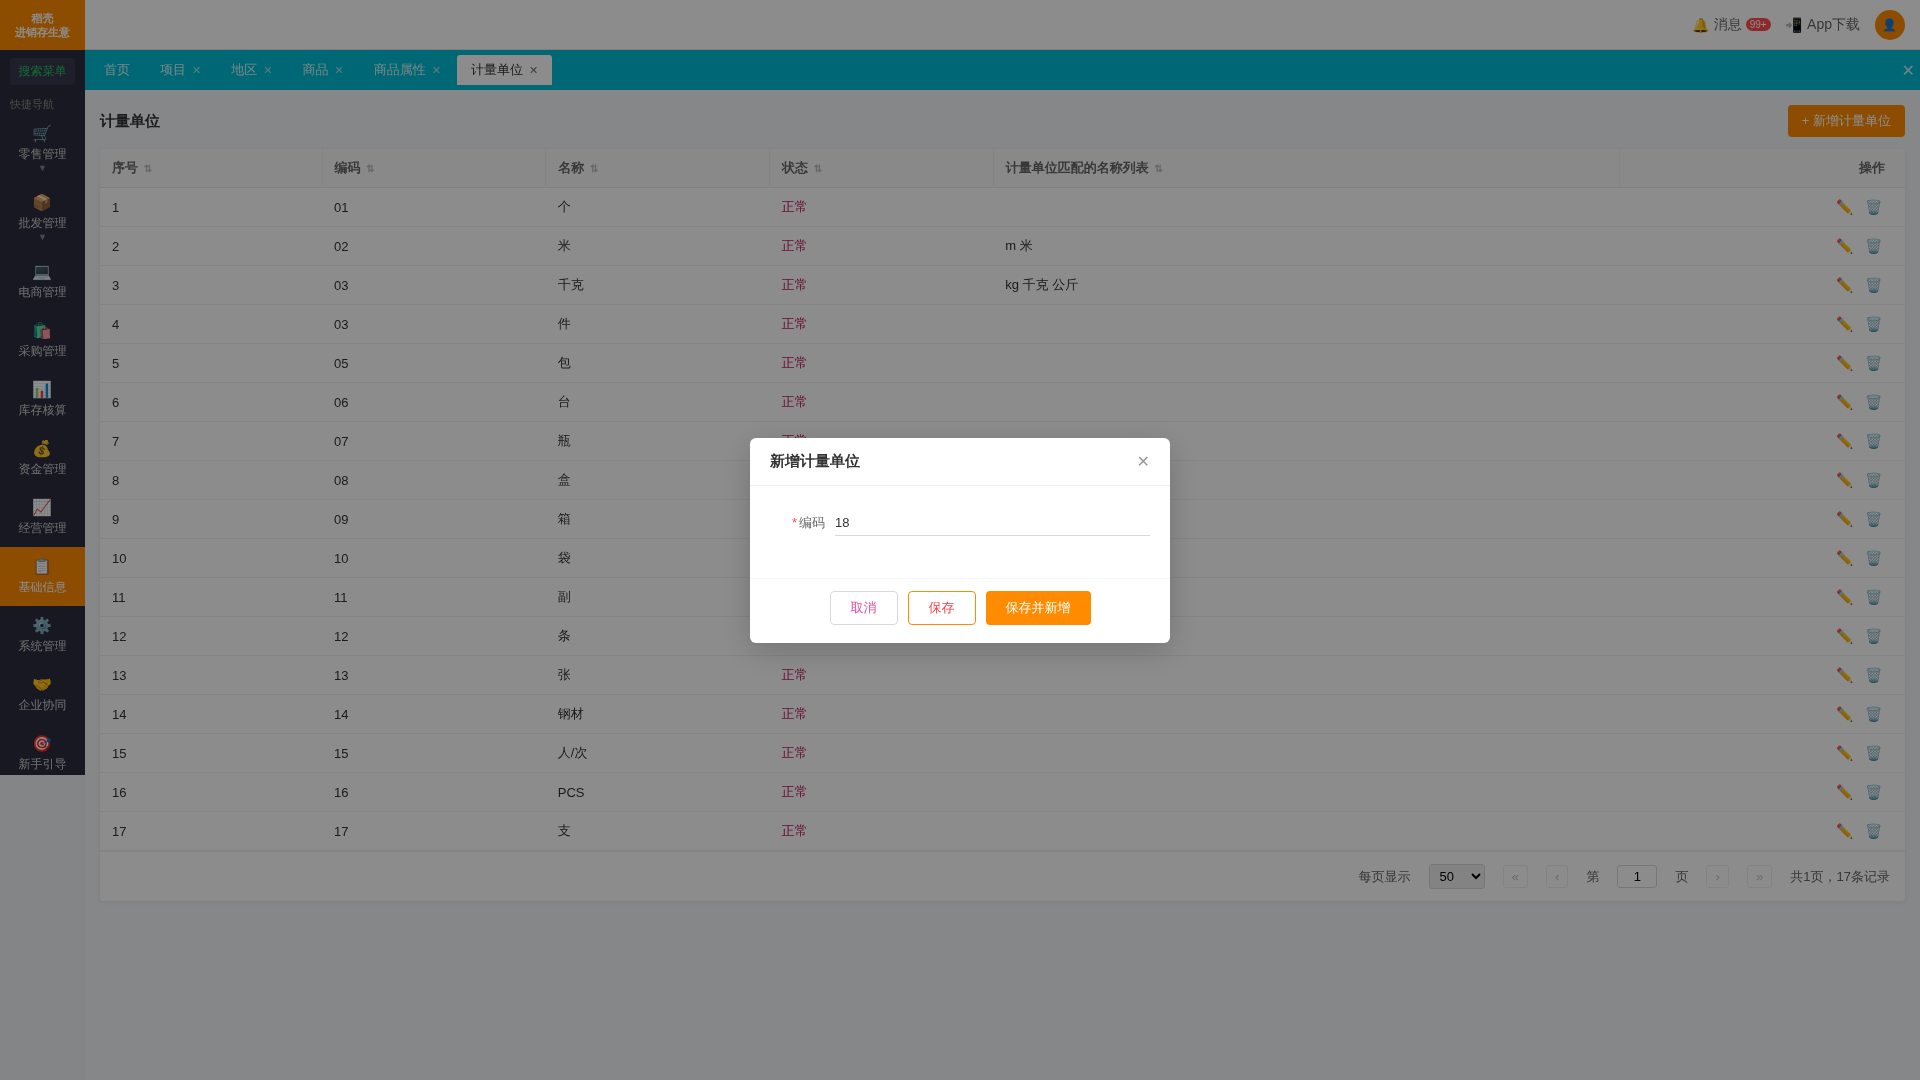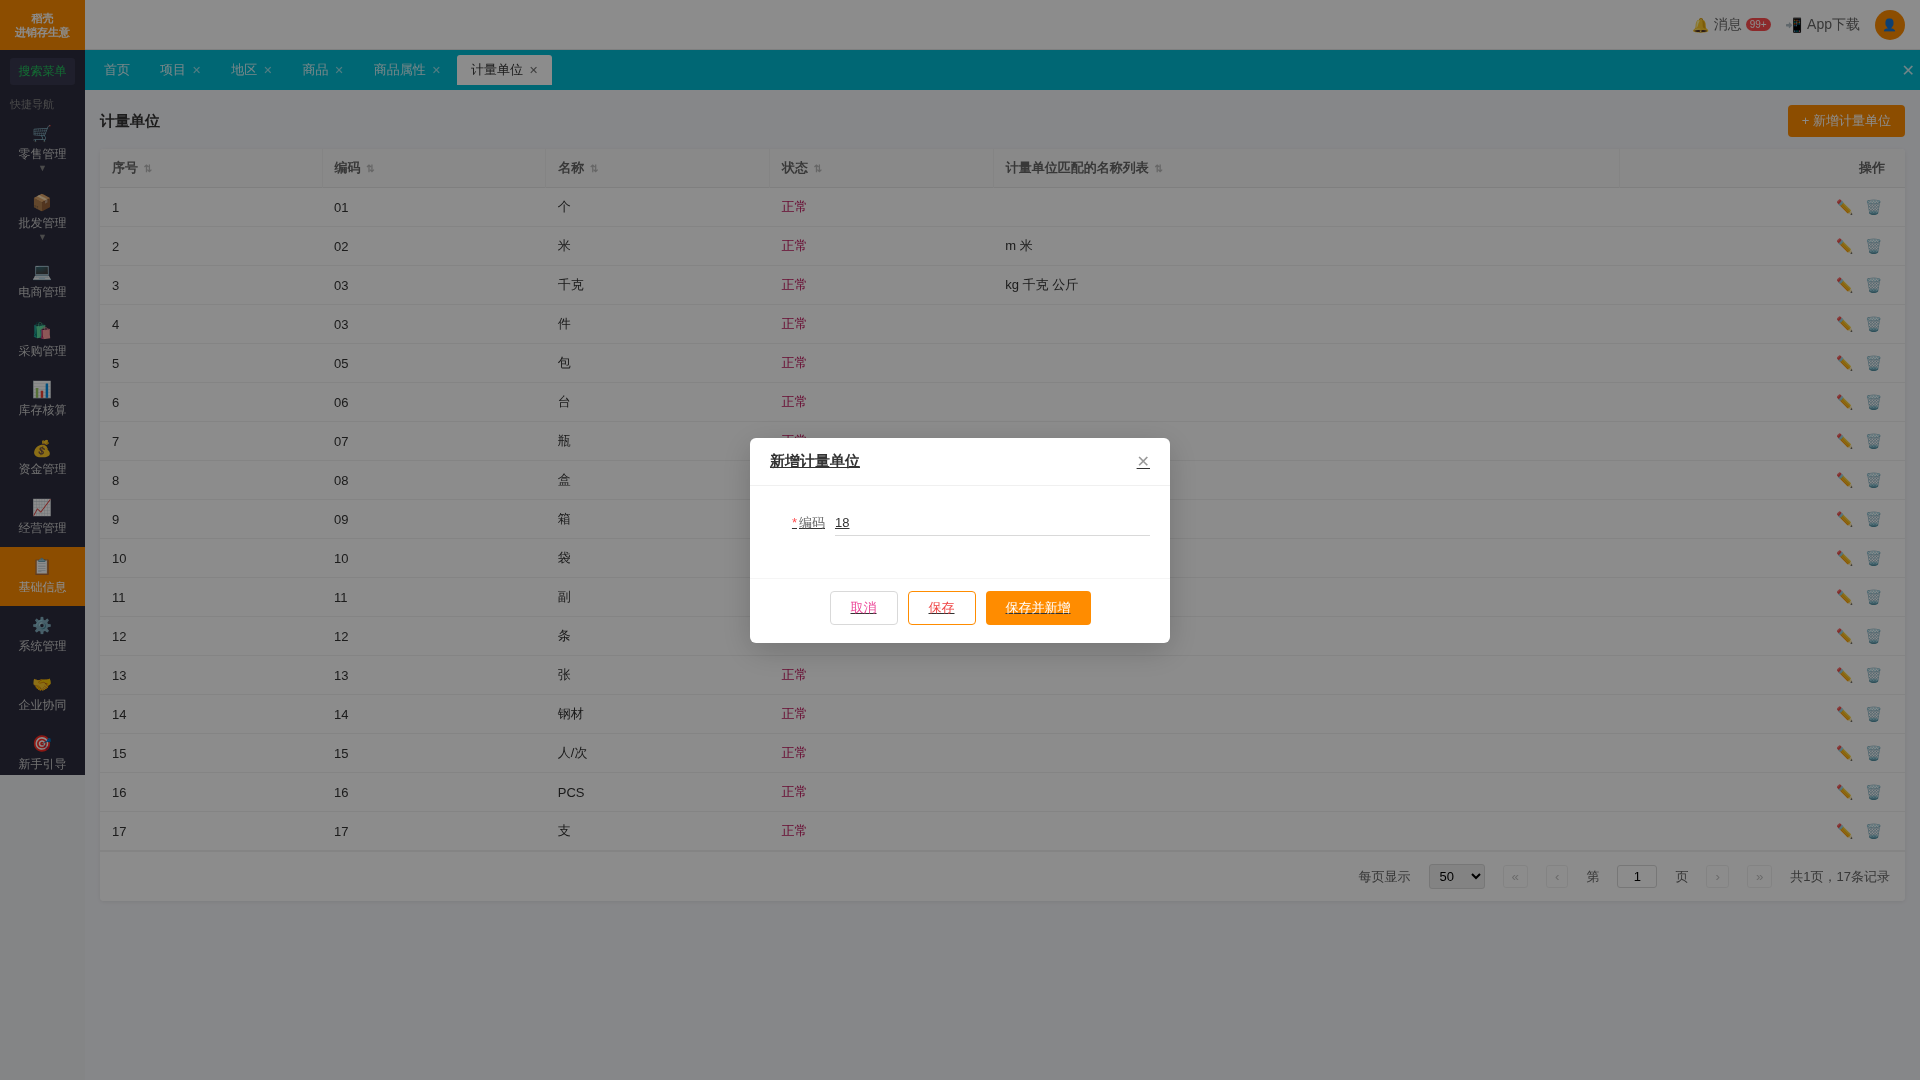--- a/index.html
+++ b/index.html
@@ -54,21 +54,21 @@
     .sort-icon { color: #bbb; font-size: 10px; margin-left: 2px; }
 
     
     .pagination { display: flex; align-items: center; justify-content: flex-end; padding: 12px 15px; background: white; border-top: 1px solid #f0f0f0; gap: 18px; font-size: 13px; color: #666; }
     .page-size-select { border: 1px solid #d9d9d9; border-radius: 3px; padding: 3px 6px; font-size: 13px; }
     .page-nav-btn { background: none; border: 1px solid #d9d9d9; padding: 3px 8px; border-radius: 3px; cursor: pointer; color: #666; }
     .page-nav-btn:disabled { opacity: 0.4; cursor: not-allowed; }
     .page-input { border: 1px solid #d9d9d9; border-radius: 3px; padding: 3px 6px; width: 40px; text-align: center; font-size: 13px; }
 
     
-    .overlay { position: fixed; top: 0; left: 0; width: 1920px; height: 1080px; background: rgba(0,0,0,0.45); z-index: 1000; display: flex; align-items: center; justify-content: center; text-decoration: underline; }
+    .overlay { position: fixed; top: 0; left: 0; width: 1920px; height: 1080px; background: rgba(0,0,0,0.45); z-index: 1000; display: flex; align-items: center; justify-content: center; }
 
     
     .dialog { background: white; border-radius: 6px; width: 420px; box-shadow: 0 8px 32px rgba(0,0,0,0.18); overflow: hidden; }
     .dialog-header { padding: 14px 20px; border-bottom: 1px solid #f0f0f0; display: flex; align-items: center; justify-content: space-between; }
     .dialog-title { font-size: 15px; font-weight: 600; color: #333; }
     .dialog-close { background: none; border: none; cursor: pointer; color: #999; font-size: 16px; }
     .dialog-body { padding: 24px 20px; }
     .form-row { display: flex; align-items: center; margin-bottom: 18px; gap: 10px; }
     .form-label { width: 55px; text-align: right; font-size: 13px; color: #666; flex-shrink: 0; }
     .form-label .required { color: #ff4d4f; margin-right: 2px; }

